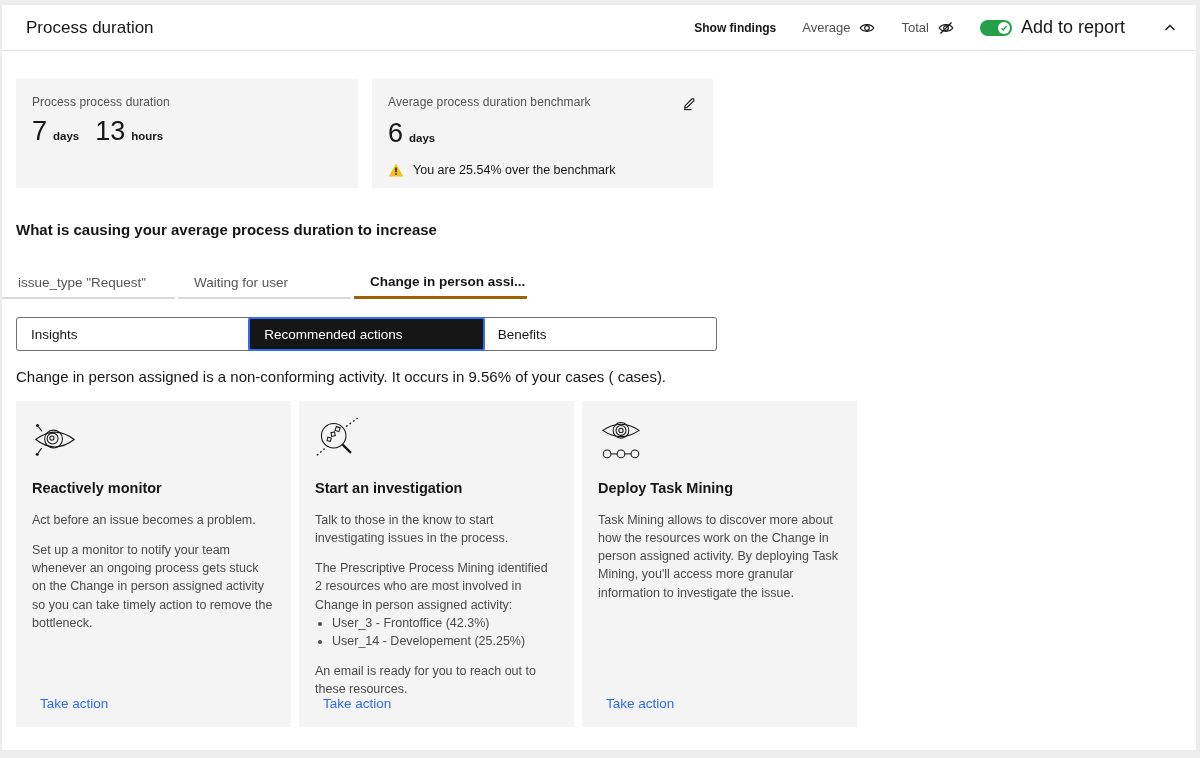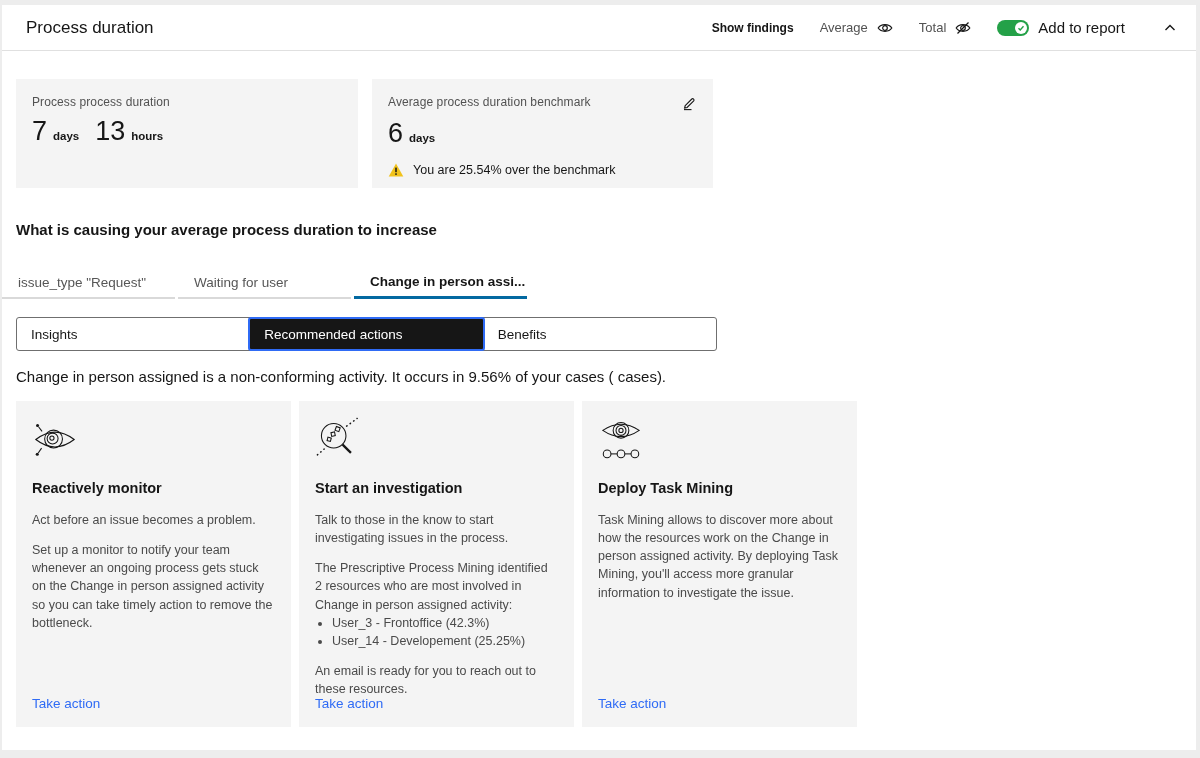--- a/index.html
+++ b/index.html
@@ -33,21 +33,21 @@
   .toggle-group { display: flex; align-items: center; margin-right: 18px; cursor: pointer; }
   .toggle {
     width: 32px; height: 16px; border-radius: 8px; background: #24a148;
     position: relative; margin-right: 9px;
   }
   .toggle-knob {
     position: absolute; right: 2px; top: 2px; width: 12px; height: 12px;
     border-radius: 50%; background: #ffffff;
     display: flex; align-items: center; justify-content: center;
   }
-  .toggle-label { font-size: 15px; color: #161616; }
+  .toggle-label { font-size: 18px; color: #161616; }
   .hdr-divider { width: 1px; background: #e0e0e0; }
   .hdr-collapse {
     width: 52px; display: flex; align-items: center; justify-content: center; cursor: pointer;
   }
   
   .metric-row { display: flex; gap: 14px; margin: 28px 14px 0; }
   .metric-card { background: #f4f4f4; height: 109px; padding: 16px; }
   .metric-card.m1 { width: 342px; }
   .metric-card.m2 { width: 341px; }
   .metric-head { display: flex; justify-content: space-between; align-items: flex-start; }
@@ -62,21 +62,21 @@
   .section-heading {
     margin: 33px 14px 0; font-size: 15px; font-weight: 700; color: #161616;
   }
   .tabs { display: flex; gap: 3px; margin-top: 29px; }
   .tab {
     width: 173px; height: 32px; display: flex; align-items: center;
     padding: 0 16px; border-bottom: 2px solid #d9d9d9;
     font-size: 13.5px; color: #565656; cursor: pointer; white-space: nowrap; overflow: hidden;
   }
   .tab.active {
-    border-bottom: 3px solid #0369a1; color: #161616; font-weight: 700;
+    border-bottom: 3px solid #a16207; color: #161616; font-weight: 700;
   }
   .switcher {
     margin: 18px 14px 0; width: 701px; height: 34px;
     border: 1px solid #6f6f6f; border-radius: 3px; display: flex;
   }
   .switch-seg {
     flex: 1; display: flex; align-items: center; padding-left: 14px;
     font-size: 13.5px; color: #161616; cursor: pointer;
   }
   .switch-seg.selected {
@@ -90,21 +90,21 @@
     width: 275px; height: 326px; background: #f4f4f4;
     padding: 16px; position: relative;
     font-size: 12.5px; color: #4a4a4a; line-height: 1.45;
   }
   .pictogram { width: 46px; height: 46px; display: block; }
   .action-title { font-size: 14.5px; font-weight: 700; color: #161616; margin: 15px 0 12px; }
   .action-card p { margin: 0 0 12px; }
   .action-card ul { margin: 0 0 12px; padding-left: 17px; }
   .action-card li { margin: 0; }
   .take-action {
-    position: absolute; left: 16px; bottom: 13px;
+    position: absolute; left: 24px; bottom: 13px;
     color: #2f6bf5; font-size: 13.5px; cursor: pointer; text-decoration: none;
   }
 </style>
 </head>
 <body>
 
 <div class="panel">
 
   <div class="hdr">
     <div class="hdr-title">Process duration</div>

